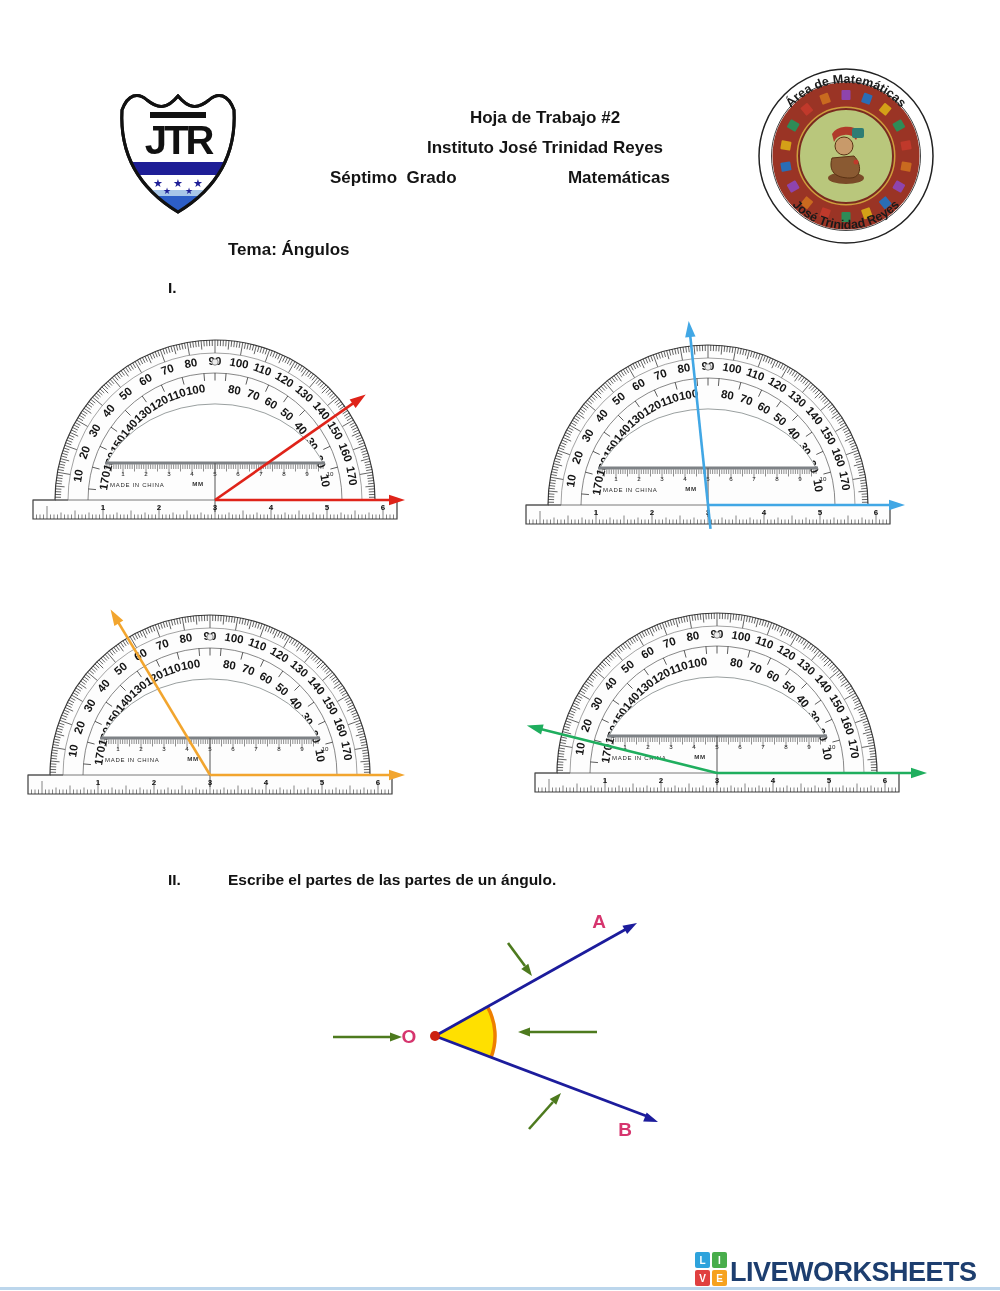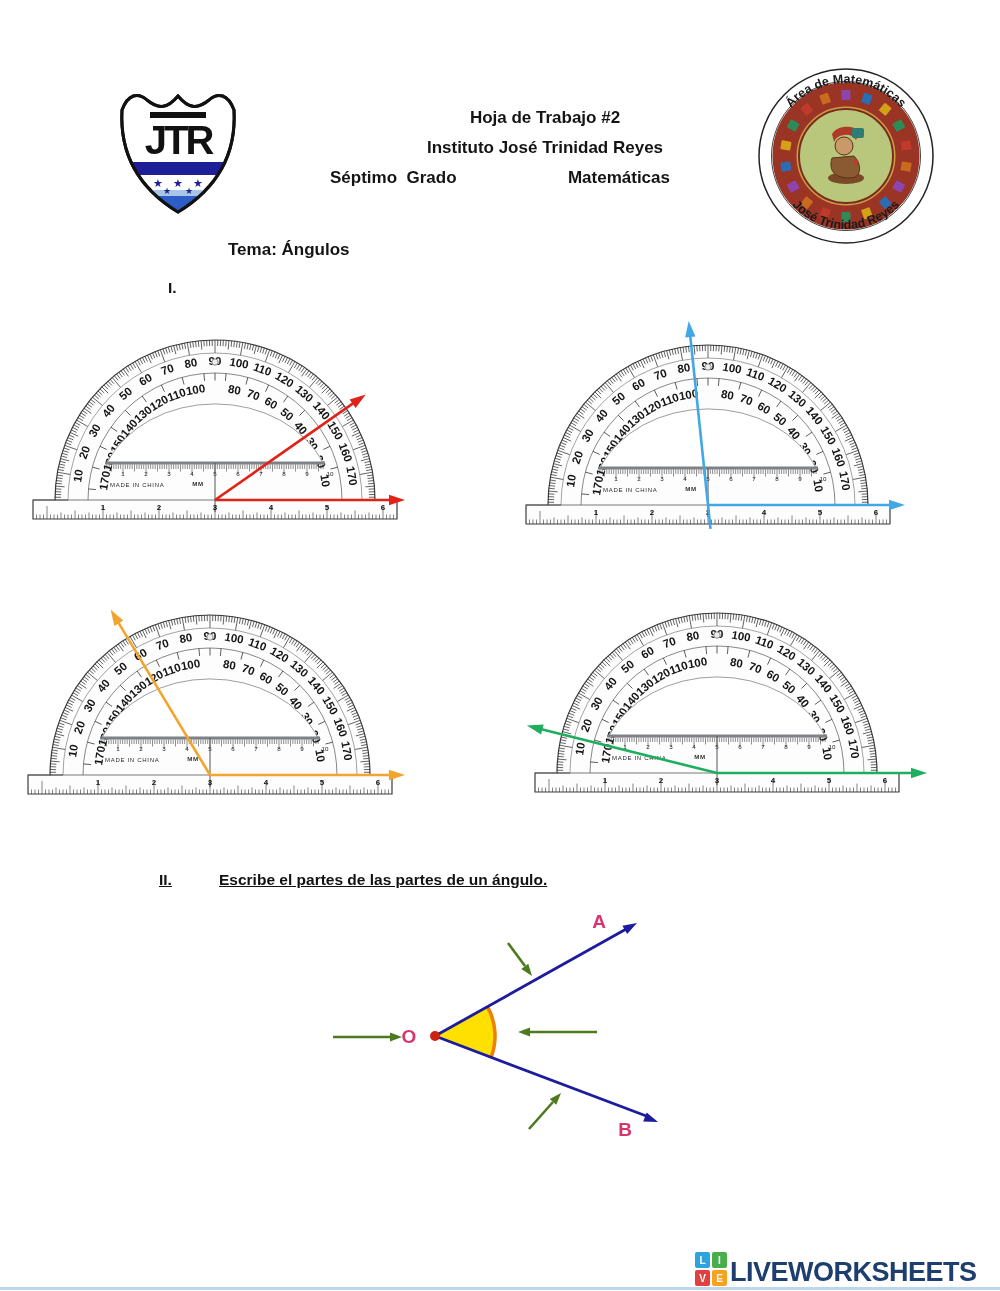--- a/index.html
+++ b/index.html
@@ -1950,21 +1950,21 @@
         <line x1="385" y1="219" x2="385" y2="214.5" stroke="#222" stroke-width="0.55"></line>
         <line x1="388.5" y1="219" x2="388.5" y2="214.5" stroke="#222" stroke-width="0.55"></line>
         <g>
           <line x1="210" y1="200" x2="408" y2="200" stroke="#1fae5e" stroke-width="2.6"></line>
           <polygon points="420,200 404,205.2 404,194.8" fill="#1fae5e"></polygon>
           <line x1="210" y1="200" x2="31.465586365216637" y2="155.48637120966114" stroke="#1fae5e" stroke-width="2.6"></line>
           <polygon points="19.8220376499047,152.58330846246514 36.604763127438915,151.40852101542464 34.08877541320237,161.49959656869498" fill="#1fae5e"></polygon>
         </g>
       </svg></div>
 
-  <div class="abs section-head" style="left:159px;top:871px;width:700px;text-decoration:underline;">
+  <div class="abs section-head" style="left:168px;top:871px;width:700px;">
     <span class="section-num">II.</span>
     <span>Escribe el partes de las partes de un ángulo.</span>
   </div>
 
   <div class="abs figure" style="left:320px;top:898px;width:360px;height:265px;" id="diagram-host"><svg viewBox="0 0 360 265" width="360" height="265">
         <path d="M115,138 L167.4,108.7 A60,60 0 0 1 171,159.6 Z" fill="#ffe000"></path>
         <path d="M167.4,108.7 A60,60 0 0 1 171,159.6" fill="none" stroke="#ee7f00" stroke-width="3.5"></path>
         <line x1="115" y1="138" x2="308" y2="30" stroke="#1c1c9c" stroke-width="2.8"></line>
         <polygon points="317,25 307.1208172820886,36.02006119883734 302.43736455435675,27.64000925704717" fill="#1c1c9c"></polygon>
         <line x1="115" y1="138" x2="329" y2="219" stroke="#1c1c9c" stroke-width="2.8"></line>

